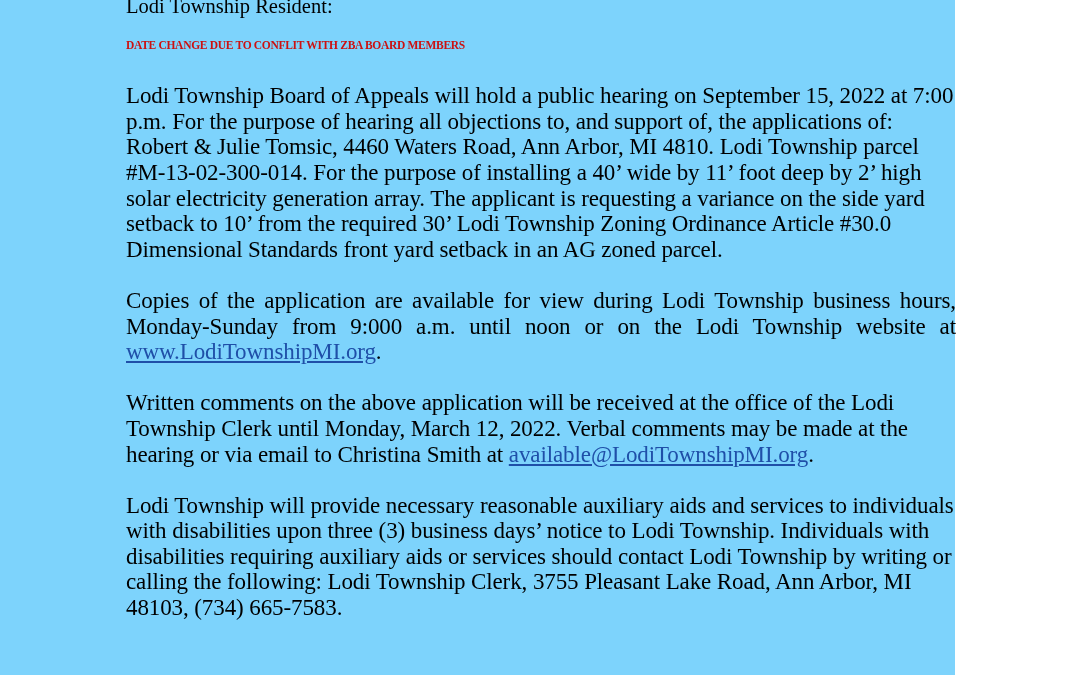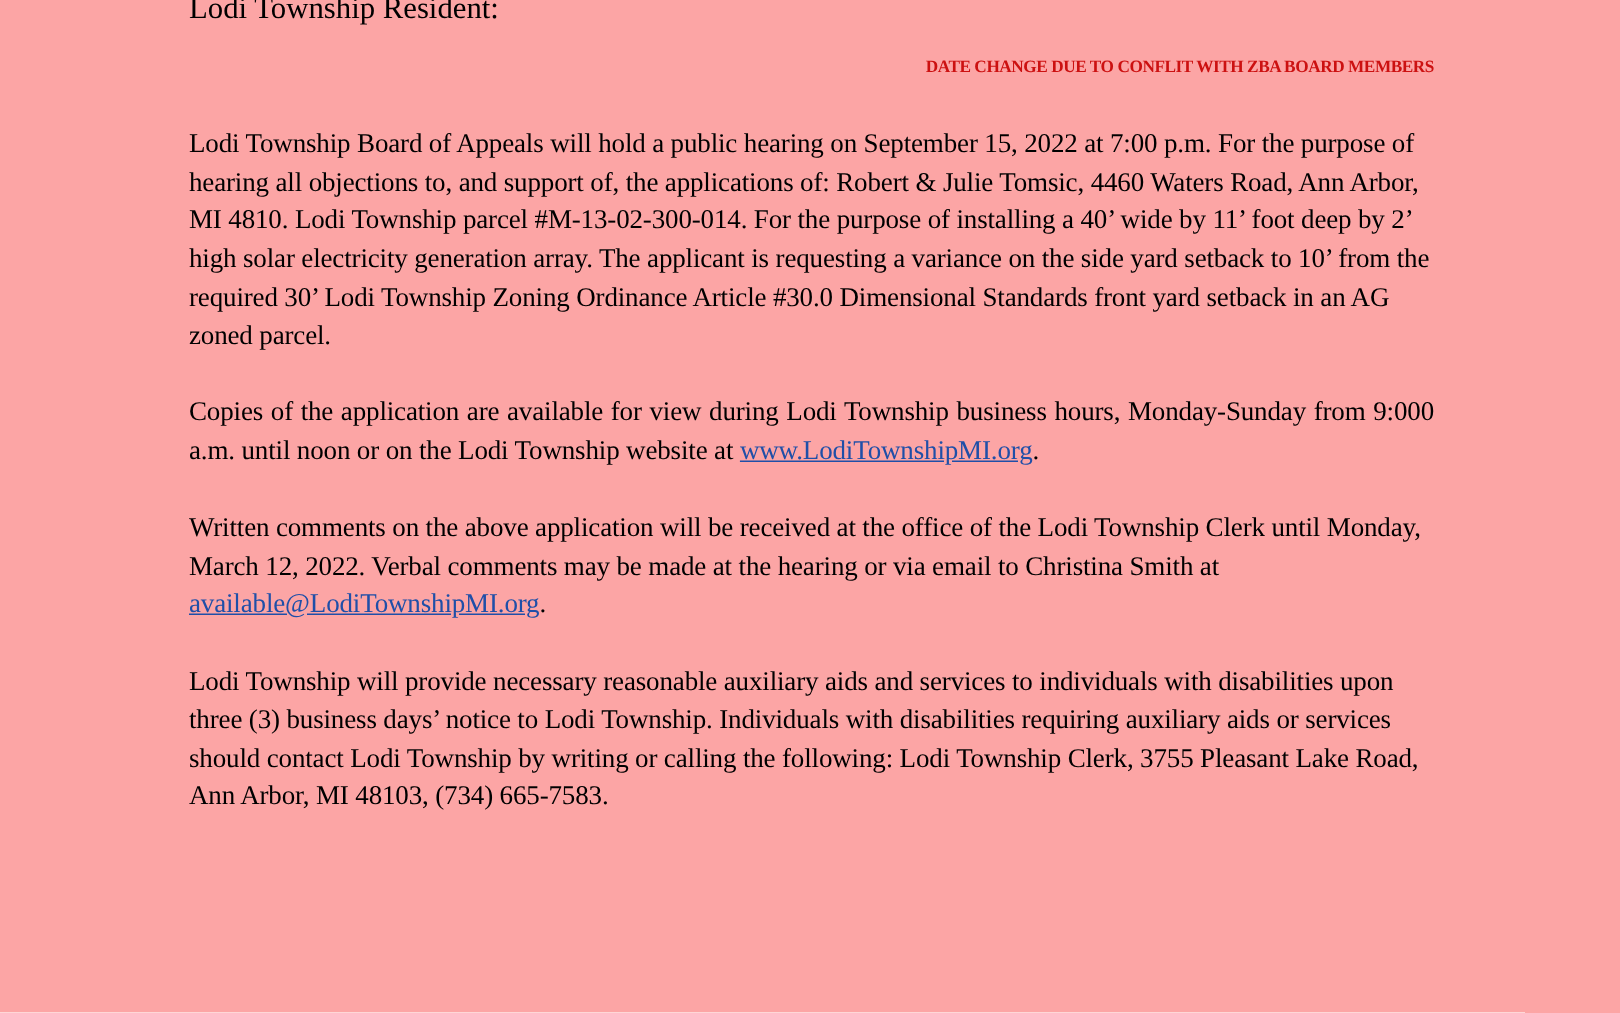--- a/index.html
+++ b/index.html
@@ -12,36 +12,36 @@
     width: 1080px;
     height: 675px;
     overflow: hidden;
     font-family: "Liberation Serif", "DejaVu Serif", serif;
     color: #000000;
     -webkit-font-smoothing: none;
   }
 
   #page {
     position: relative;
-    width: 1080px;
+    width: 955px;
     height: 675px;
-    background: #fca5a5;
+    background: #7dd3fc;
     box-sizing: border-box;
   }
 
   
   #doc-body {
     position: absolute;
     left: 126px;
     top: -6px;
     width: 830px;
   }
 
   .para {
-    font-size: 18px;
+    font-size: 23px;
     line-height: 25.6px;
     margin: 0;
     letter-spacing: -0.1px;
     word-spacing: 0px;
     text-align: left;
   }
 
   .para.justify {
     text-align: justify;
     text-align-last: left;
@@ -53,21 +53,21 @@
   
   .salutation {
     font-size: 20.5px;
     line-height: 25.6px;
     margin: 0;
   }
 
   
   .headline {
     margin: 0;
-    text-align: right;
+    text-align: left;
     font-weight: bold;
     font-size: 21.5px;
     line-height: 26px;
     letter-spacing: -0.3px;
     white-space: nowrap;
   }
 
   .doc-link {
     text-decoration: underline;
     font-weight: normal;

